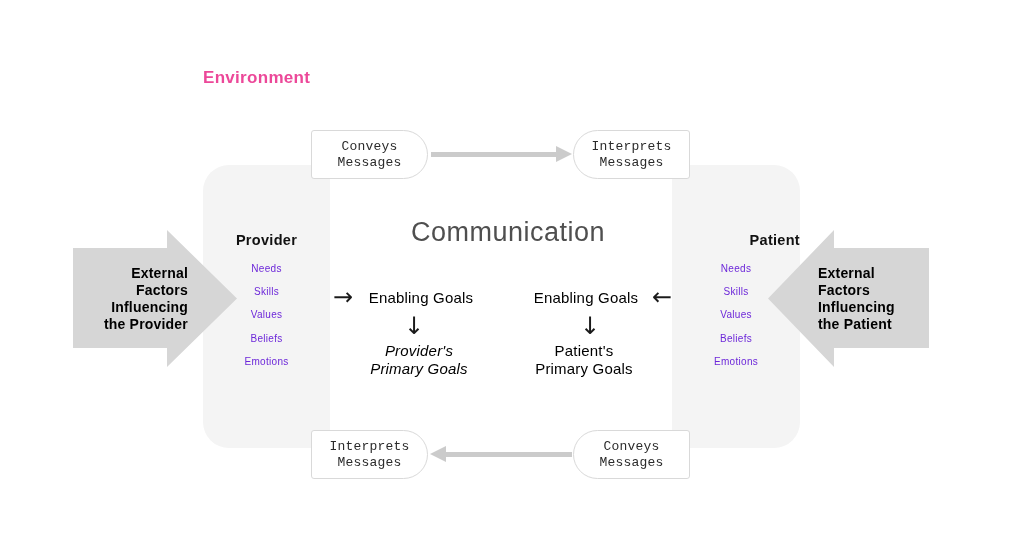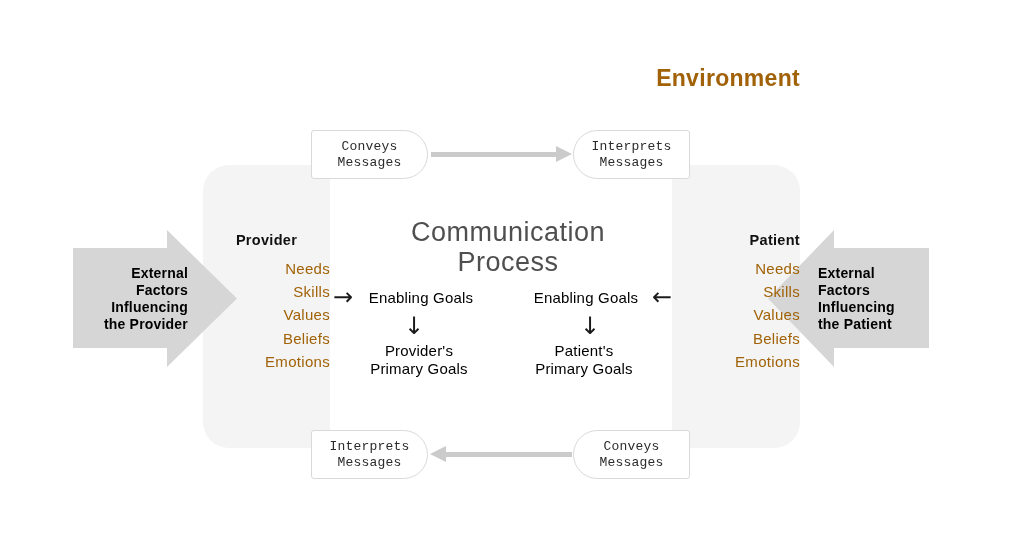--- a/index.html
+++ b/index.html
@@ -4,22 +4,22 @@
 <style>
   html,body{margin:0;padding:0;background:#ffffff;}
   .canvas{
     position:relative;width:1036px;height:548px;background:#ffffff;overflow:hidden;
     font-family:"Liberation Sans",sans-serif;color:#2b2b2b;
   }
   .abs{position:absolute;}
 
   
   .env-title{
-    left:203px;top:64px;width:597px;text-align:right;
-    font-size:23px;font-weight:bold;color:#a16207;letter-spacing:.3px;line-height:28px;
+    left:203px;top:64px;width:597px;text-align:left;
+    font-size:17px;font-weight:bold;color:#ec4899;letter-spacing:.3px;line-height:28px;
   }
 
   
   .container-bg{left:203px;top:165px;width:597px;height:283px;background:#f4f4f4;border-radius:26px;}
   .center-white{left:330px;top:165px;width:342px;height:283px;background:#ffffff;}
 
   
   .ext-arrow{background:#d6d6d6;}
   .ext-arrow.left{
     left:73px;top:230px;width:164px;height:137px;
@@ -34,38 +34,38 @@
     line-height:17px;letter-spacing:.2px;
   }
   .ext-text.left{left:58px;text-align:right;}
   .ext-text.right{left:818px;text-align:left;}
   .ext-text span{display:block;}
 
   
   .panel-heading{top:231px;text-align:center;font-size:14.5px;font-weight:bold;color:#111;letter-spacing:.3px;line-height:18px;}
   .panel-heading.provider{left:203px;width:127px;}
   .panel-heading.patient{left:672px;width:128px;text-align:right;}
-  .panel-list{top:257px;text-align:right;font-size:15px;color:#a16207;letter-spacing:.3px;}
+  .panel-list{top:257px;text-align:center;font-size:10px;color:#6d28d9;letter-spacing:.3px;}
   .panel-list.provider{left:203px;width:127px;}
   .panel-list.patient{left:672px;width:128px;}
   .panel-list span{display:block;line-height:23.2px;}
 
   
   .center-heading{
     left:333px;top:217px;width:350px;text-align:center;
     font-size:27px;line-height:30px;color:#4f4f4f;letter-spacing:.5px;font-weight:400;
   }
   .center-heading span{display:block;}
 
   
   .goal-text{font-size:15px;color:#000000;text-align:center;line-height:18px;letter-spacing:.2px;}
   .enabling.left{left:346px;top:289px;width:150px;}
   .enabling.right{left:511px;top:289px;width:150px;}
   .primary{line-height:17.5px;}
-  .primary.left{left:369px;top:342px;width:100px;}
+  .primary.left{left:369px;top:342px;width:100px;font-style:italic;}
   .primary.right{left:534px;top:342px;width:100px;}
   .primary span{display:block;}
   .glyph{font-family:"DejaVu Sans",sans-serif;color:#1a1a1a;text-align:center;}
   .glyph.h{font-size:24px;line-height:24px;width:28px;top:285px;}
   .glyph.h.in-left{left:329px;}
   .glyph.h.in-right{left:648px;}
   .glyph.v{font-size:24px;line-height:24px;width:28px;top:314px;}
   .glyph.v.left{left:400px;}
   .glyph.v.right{left:576px;}
 
@@ -130,21 +130,20 @@
   <div class="abs panel-list patient">
     <span>Needs</span>
     <span>Skills</span>
     <span>Values</span>
     <span>Beliefs</span>
     <span>Emotions</span>
   </div>
 
   <div class="abs center-heading">
     <span>Communication</span>
-    <span>Process</span>
   </div>
 
   <div class="abs glyph h in-left">→</div>
   <div class="abs goal-text enabling left">Enabling Goals</div>
   <div class="abs glyph v left">↓</div>
   <div class="abs goal-text primary left">
     <span>Provider's</span>
     <span>Primary Goals</span>
   </div>
 

